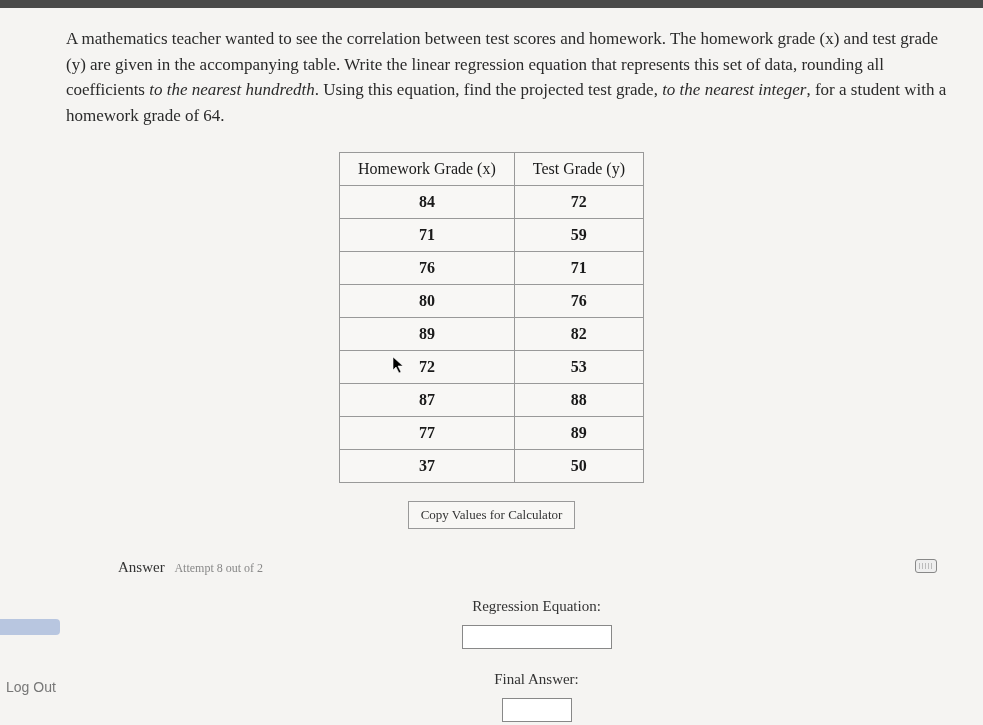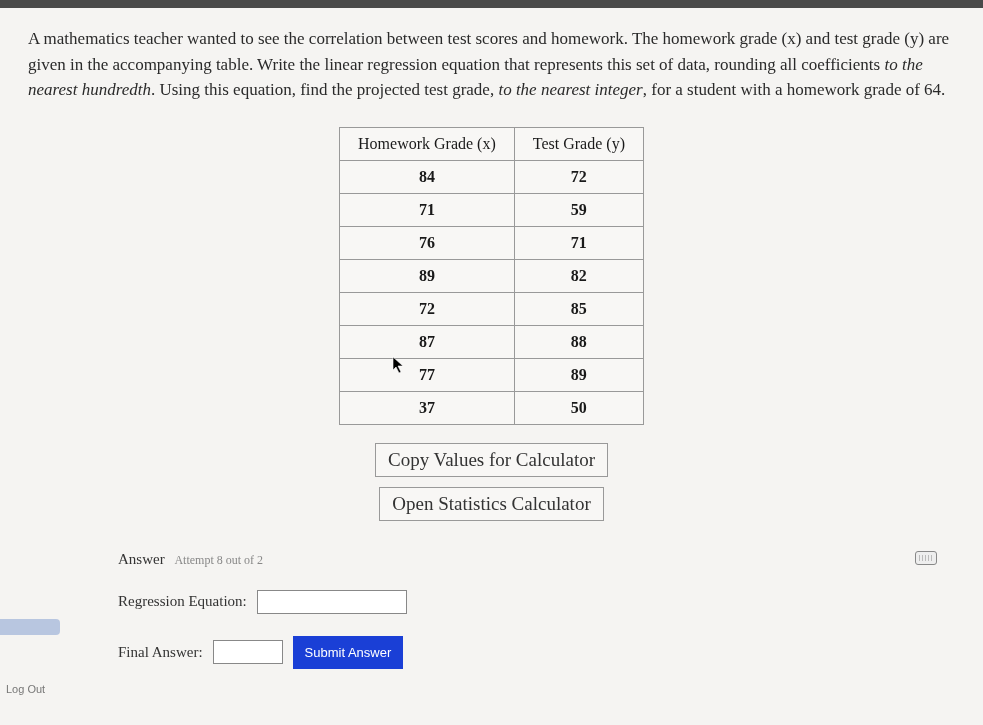--- a/index.html
+++ b/index.html
@@ -17,20 +17,21 @@
   background: #4a4a4a;
 }
 .content {
   padding: 18px 28px 10px 28px;
 }
 .problem-text {
   font-size: 17px;
   line-height: 1.5;
   color: #2a2a2a;
   margin-bottom: 24px;
+  margin-left: 38px;
 }
 .problem-text em { font-style: italic; }
 .table-wrap {
   display: flex;
   justify-content: center;
   margin-bottom: 18px;
 }
 table.data {
   border-collapse: collapse;
   background: #d946ef;
@@ -50,21 +51,21 @@
   display: flex;
   flex-direction: column;
   align-items: center;
   gap: 10px;
   margin-bottom: 30px;
 }
 .util-btn {
   border: 1px solid #999;
   background: #f8f7f5;
   padding: 5px 12px;
-  font-size: 19px;
+  font-size: 13px;
   font-family: inherit;
   color: #333;
   cursor: pointer;
 }
 .answer-section {
   padding-left: 90px;
   position: relative;
 }
 .answer-heading {
   font-size: 15px;
@@ -73,20 +74,21 @@
 .answer-heading .attempt {
   color: #888;
   font-size: 12px;
   margin-left: 6px;
 }
 .field-row {
   display: flex;
   align-items: center;
   gap: 10px;
   margin-top: 22px;
+  flex-direction: column;
 }
 .field-label {
   font-size: 15px;
   color: #333;
 }
 .text-input {
   border: 1px solid #888;
   background: #fff;
   height: 24px;
   padding: 2px 6px;
@@ -100,21 +102,21 @@
   border: none;
   padding: 9px 12px;
   font-size: 13px;
   font-family: Arial, sans-serif;
   cursor: pointer;
 }
 .logout {
   position: absolute;
   left: 6px;
   bottom: 30px;
-  font-size: 11px;
+  font-size: 14px;
   color: #777;
   font-family: Arial, sans-serif;
   text-align: center;
 }
 .keyboard-icon {
   position: absolute;
   right: 18px;
   width: 22px;
   height: 14px;
   border: 1px solid #888;
@@ -171,46 +173,49 @@
           </tr>
           <tr>
             <td>71</td>
             <td>59</td>
           </tr>
           <tr>
             <td>76</td>
             <td>71</td>
           </tr>
           <tr>
+            <td>80</td>
+            <td>76</td>
+          </tr>
+          <tr>
             <td>89</td>
             <td>82</td>
           </tr>
           <tr>
             <td>72</td>
-            <td>85</td>
+            <td>53</td>
           </tr>
           <tr>
             <td>87</td>
             <td>88</td>
           </tr>
           <tr>
             <td>77</td>
             <td>89</td>
           </tr>
           <tr>
             <td>37</td>
             <td>50</td>
           </tr>
         </tbody>
     </table>
   </div>
 
   <div class="btn-row">
     <button class="util-btn">Copy Values for Calculator</button>
-    <button class="util-btn">Open Statistics Calculator</button>
   </div>
 
   <div class="answer-section">
     <div class="keyboard-icon"></div>
     <div class="answer-heading">
       <span>Answer</span>
       <span class="attempt">Attempt 8 out of 2</span>
     </div>
 
     <div class="field-row">

